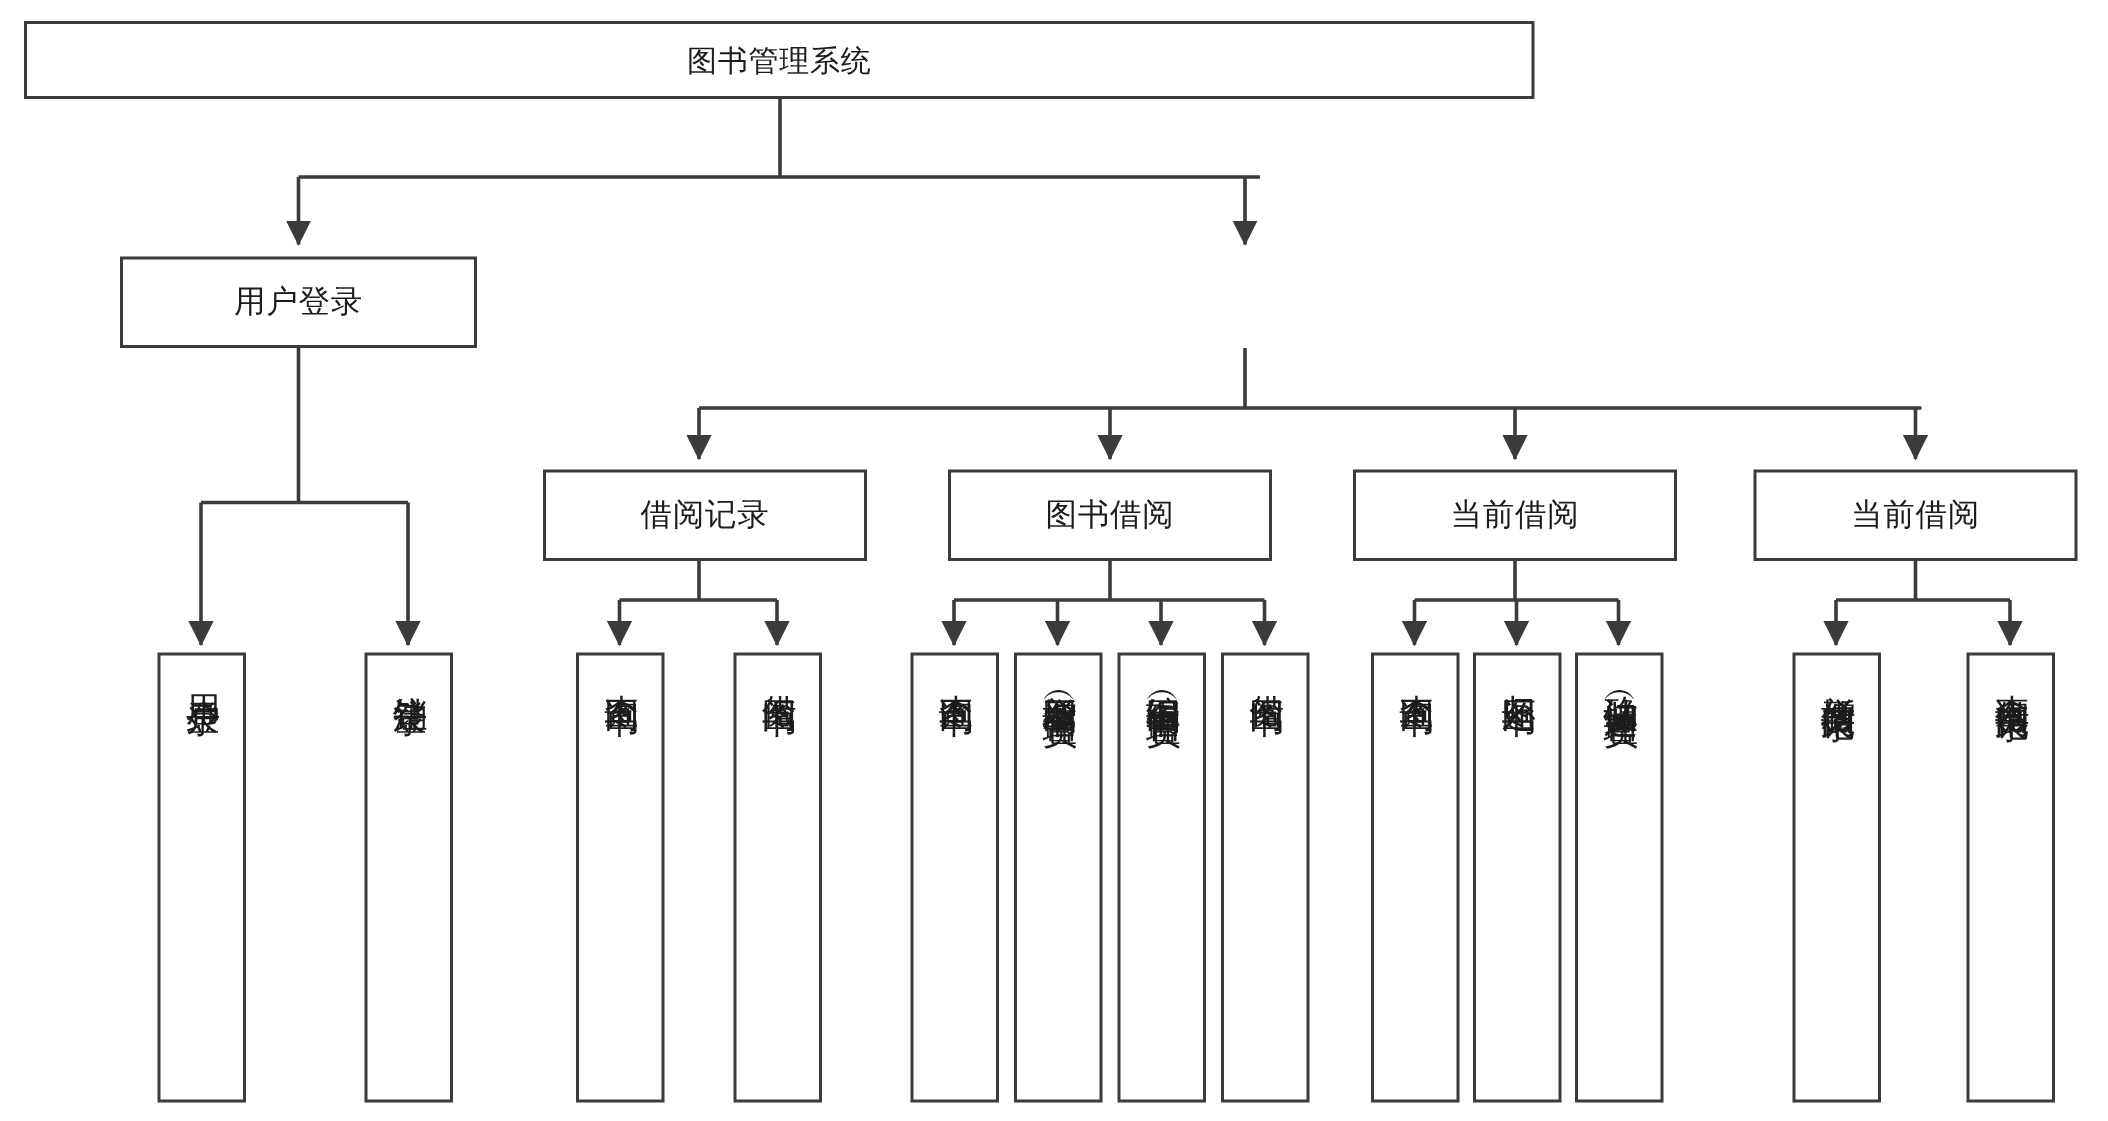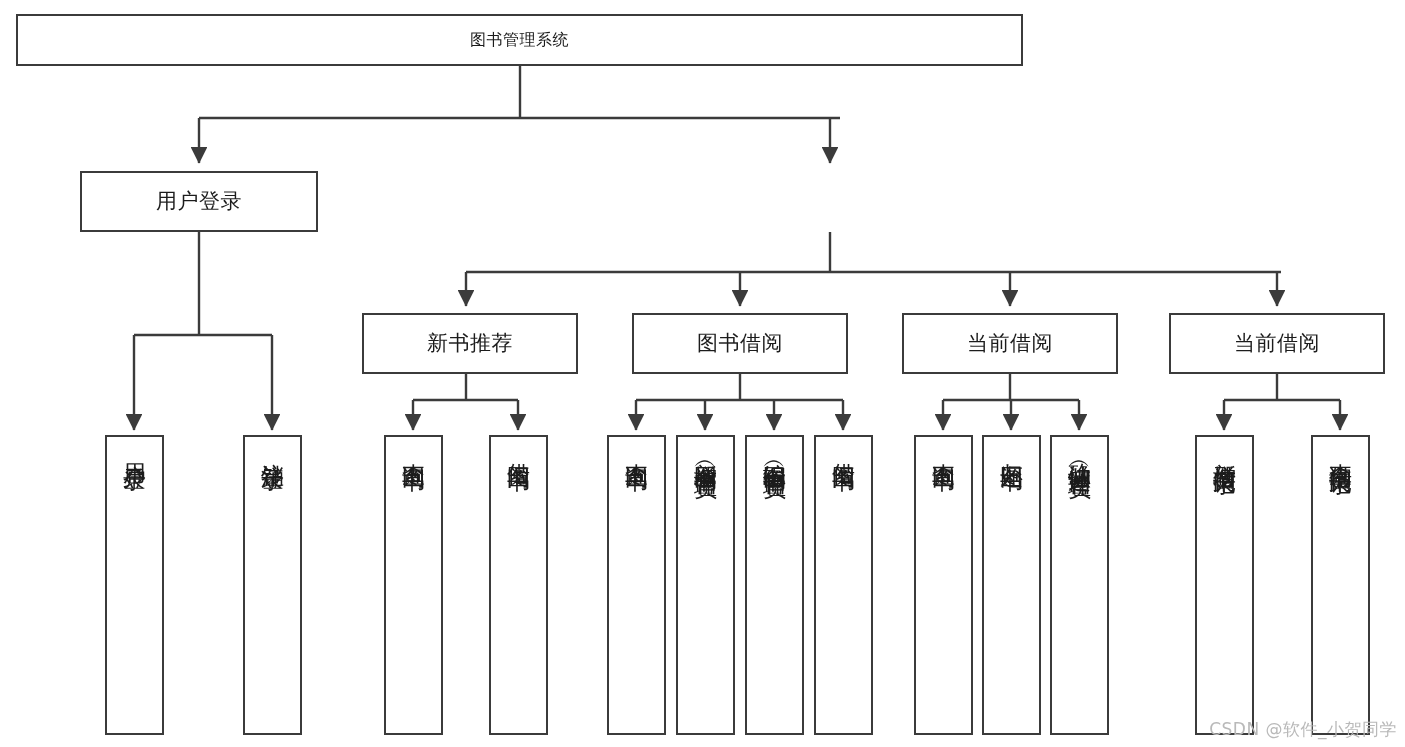--- a/index.html
+++ b/index.html
@@ -38,21 +38,21 @@
   .node .label {
     line-height: 1.12;
     text-align: center;
     letter-spacing: 0.5px;
   }
   .node.horizontal .label {
     font-size: 21px;
     white-space: nowrap;
   }
   .node.title .label {
-    font-size: 16px;
+    font-size: 20px;
   }
   .node.vertical {
     align-items: flex-start;
     justify-content: center;
     padding-top: 8px;
   }
   .node.vertical .label {
     writing-mode: vertical-rl;
     text-orientation: upright;
     font-size: 23px;
@@ -128,21 +128,21 @@
   <div class="node horizontal title" style="left:16px; top:14px; width:1007px; height:52px;">
     <span class="label">图书管理系统</span>
   </div>
 
   <div class="node horizontal" style="left:80px; top:171px; width:238px; height:61px;">
     <span class="label">用户登录</span>
   </div>
 
 
   <div class="node horizontal" style="left:362px; top:313px; width:216px; height:61px;">
-    <span class="label">新书推荐</span>
+    <span class="label">借阅记录</span>
   </div>
 
   <div class="node horizontal" style="left:632px; top:313px; width:216px; height:61px;">
     <span class="label">图书借阅</span>
   </div>
 
   <div class="node horizontal" style="left:902px; top:313px; width:216px; height:61px;">
     <span class="label">当前借阅</span>
   </div>
 
@@ -195,15 +195,14 @@
   </div>
 
   <div class="node vertical" style="left:1195px; top:435px; width:59px; height:300px;">
     <span class="label">新增借阅记录</span>
   </div>
 
   <div class="node vertical" style="left:1311px; top:435px; width:59px; height:300px;">
     <span class="label">查询借阅记录</span>
   </div>
 
-  <div class="watermark">CSDN @软件_小贺同学</div>
 
 </div>
 
 </body></html>

